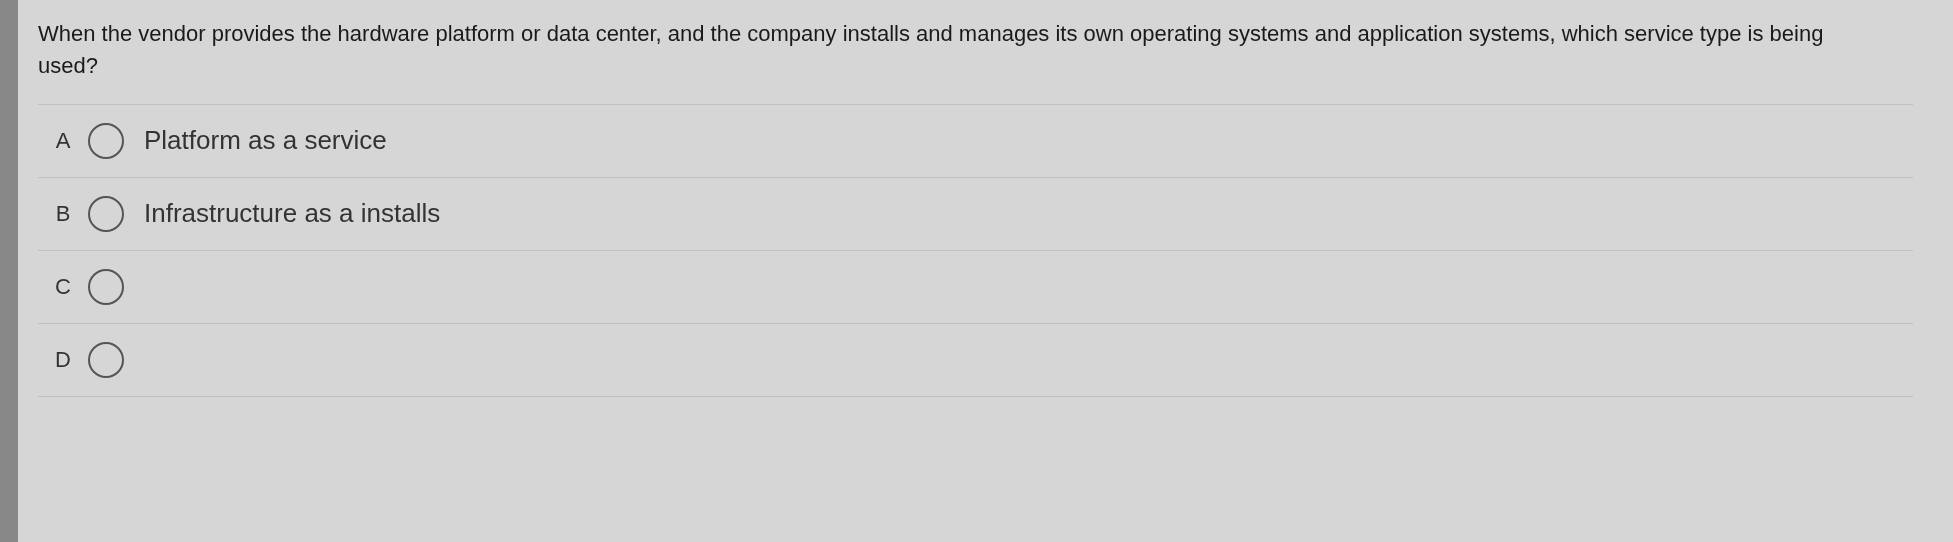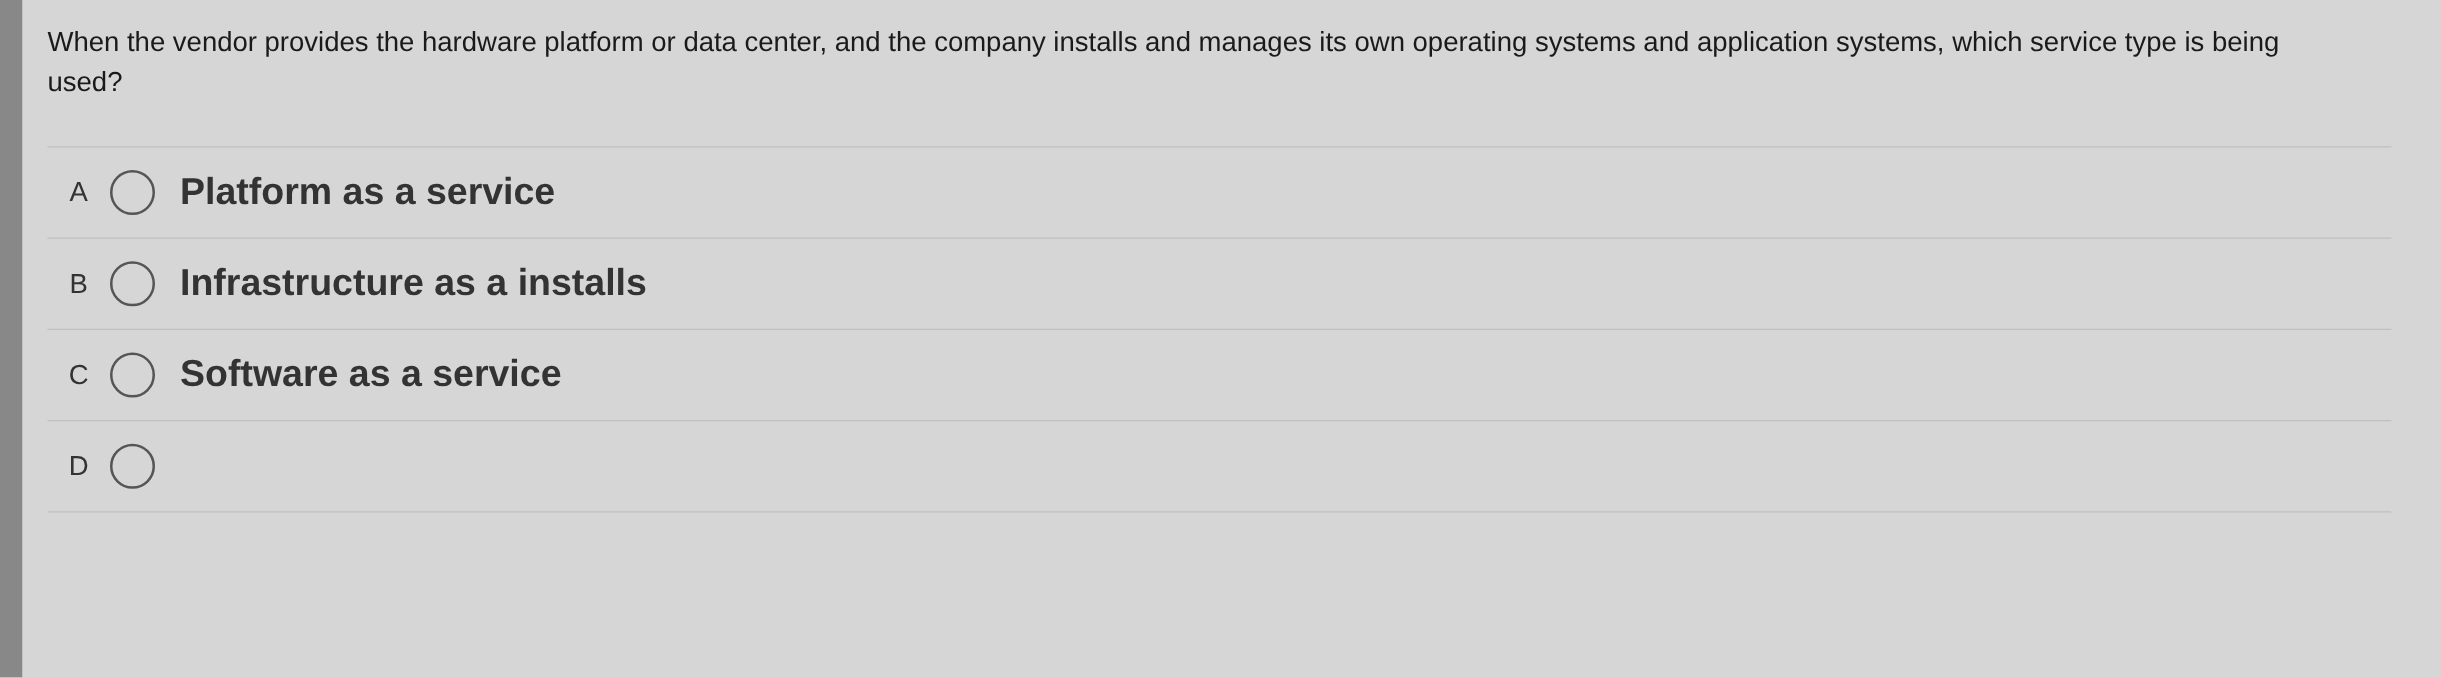--- a/index.html
+++ b/index.html
@@ -26,21 +26,21 @@
     .main-content {
       flex: 1;
       padding: 18px 40px 18px 20px;
       background-color: #d6d6d6;
     }
 
     .question-text {
       font-size: 22px;
       color: #1a1a1a;
       line-height: 1.45;
-      margin-bottom: 35px;
+      margin-bottom: 22px;
       max-width: 1800px;
     }
 
     .options-container {
       display: flex;
       flex-direction: column;
       gap: 0;
     }
 
     .option-row {
@@ -72,23 +72,23 @@
       border: 2px solid #555;
       background-color: transparent;
       flex-shrink: 0;
       margin-right: 20px;
       display: flex;
       align-items: center;
       justify-content: center;
     }
 
     .option-label {
-      font-size: 30px;
+      font-size: 26px;
       color: #333;
-      font-weight: 700;
+      font-weight: 400;
     }
   </style>
 </head>
 <body>
 
 <div class="left-bar"></div>
 
 <div class="main-content">
   <div class="question-text">When the vendor provides the hardware platform or data center, and the company installs and manages its own operating systems and application systems, which service type is being used?</div>
 
@@ -99,20 +99,19 @@
         <div class="option-label">Platform as a service</div>
       </div>
       <div class="option-row">
         <div class="option-letter">B</div>
         <div class="option-radio"></div>
         <div class="option-label">Infrastructure as a installs</div>
       </div>
       <div class="option-row">
         <div class="option-letter">C</div>
         <div class="option-radio"></div>
-        <div class="option-label">Software as a service</div>
       </div>
       <div class="option-row">
         <div class="option-letter">D</div>
         <div class="option-radio"></div>
       </div>
     </div>
 </div>
 
 </body></html>

